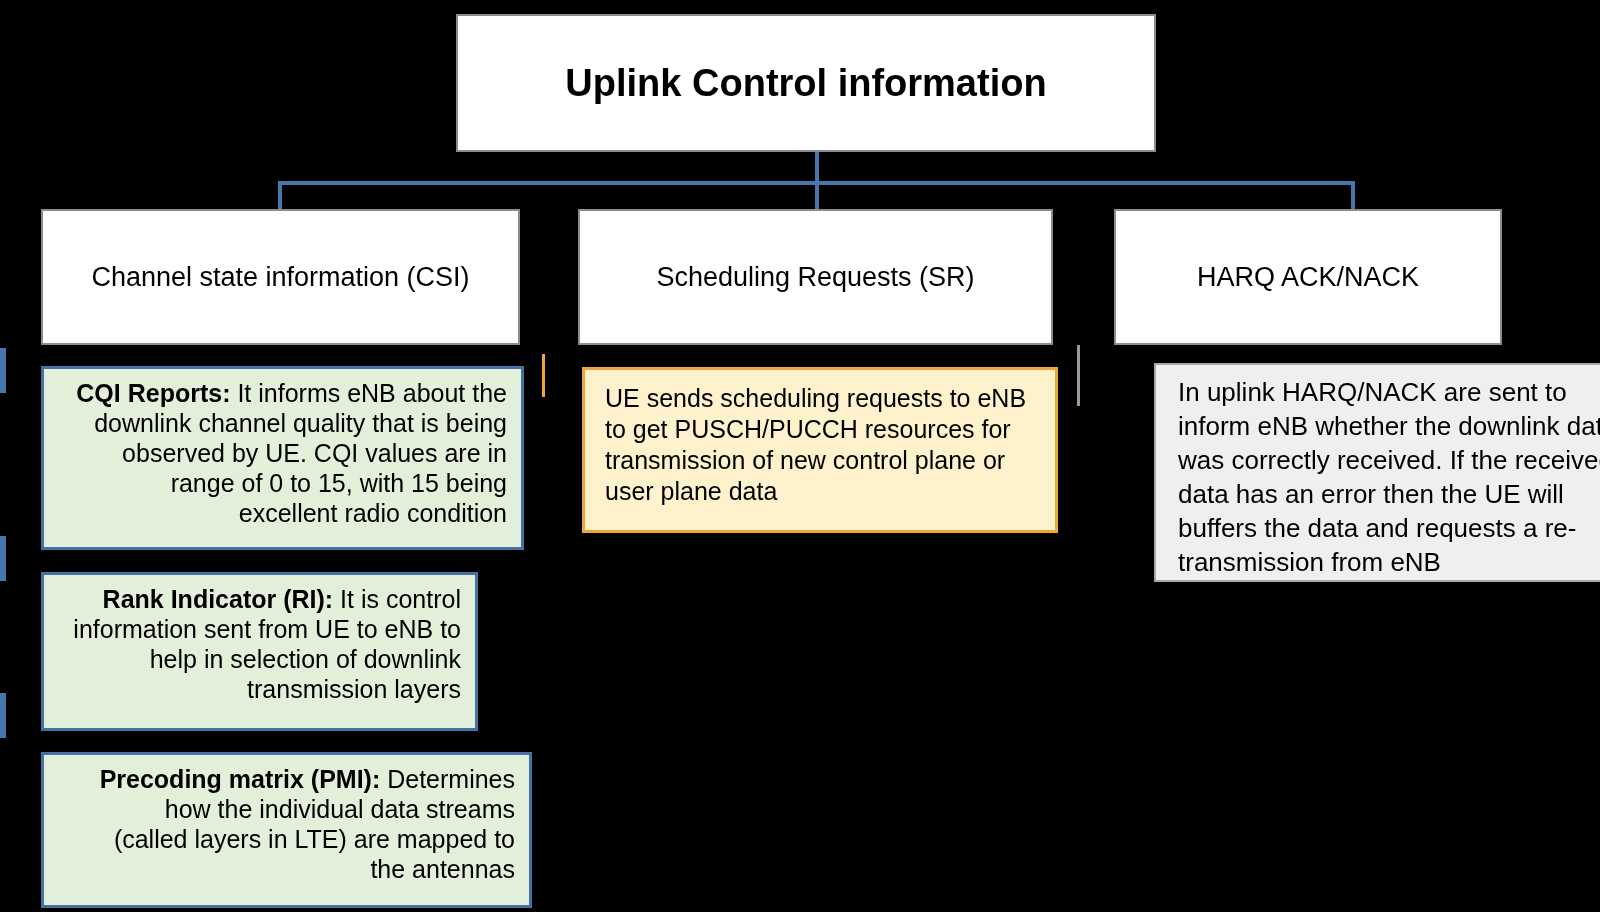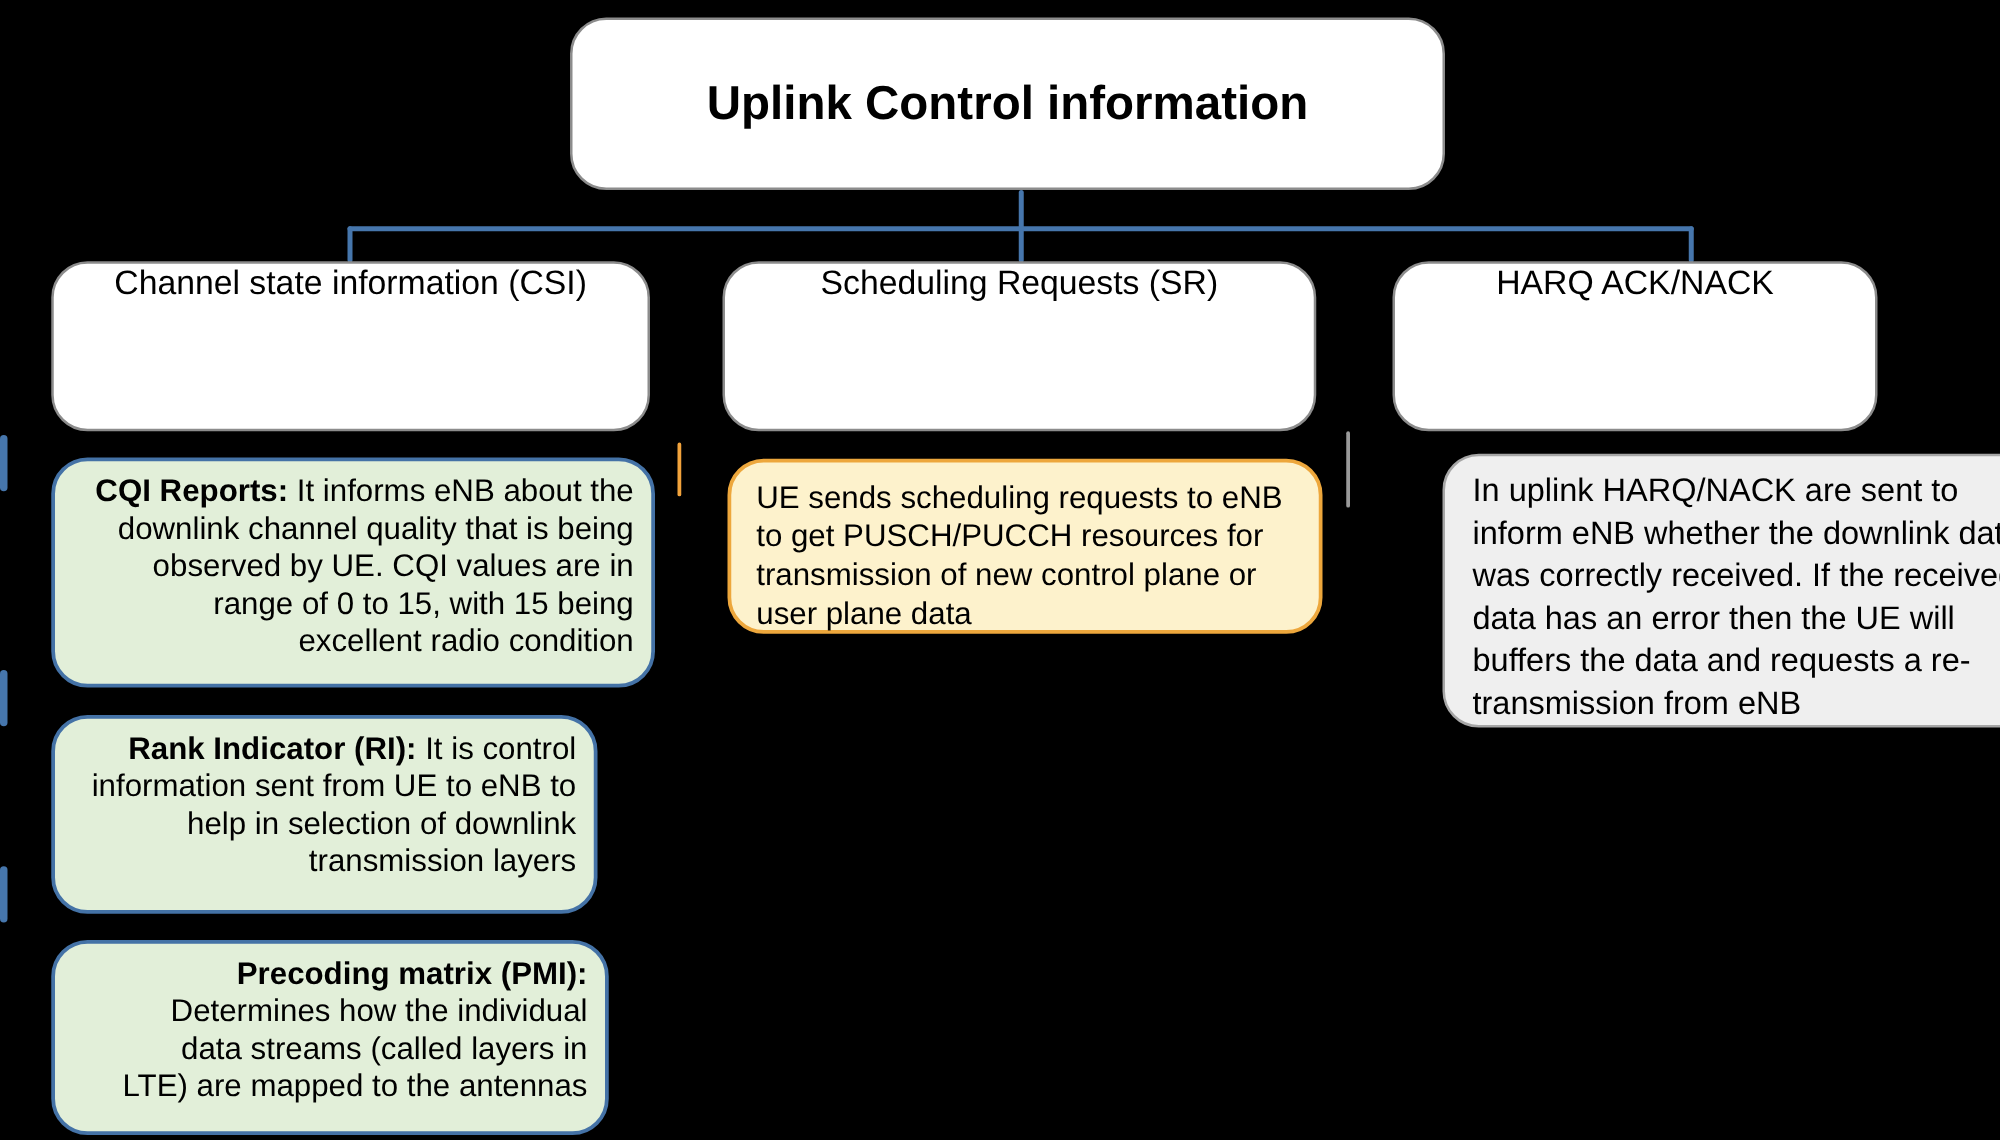--- a/index.html
+++ b/index.html
@@ -4,21 +4,21 @@
 <style>
   html, body { margin: 0; padding: 0; }
   body {
     width: 1600px; height: 912px;
     background: #000000;
     position: relative;
     font-family: "Liberation Sans", sans-serif;
     color: #000000;
     overflow: hidden;
   }
-  .abs { position: absolute; box-sizing: border-box; border-radius: 29px; }
+  .abs { position: absolute; box-sizing: border-box; }
 
   
   .root-box {
     left: 456px; top: 14px; width: 700px; height: 138px;
     background: #ffffff;
     border: 2px solid #8c8c8c;
     display: flex; align-items: center; justify-content: center;
   }
   .root-box .title {
     font-size: 38px; font-weight: bold; letter-spacing: 0px;
@@ -38,41 +38,41 @@
   .edge-stub-2 { top: 536px; height: 45px; }
   .edge-stub-3 { top: 693px; height: 45px; }
   .orange-stub { left: 542px; top: 354px; width: 3px; height: 43px; background: #F2A33C; }
   .gray-stub   { left: 1077px; top: 345px; width: 3px; height: 61px; background: #9a9a9a; }
 
   
   .heading-box {
     top: 209px; height: 136px;
     background: #ffffff;
     border: 2px solid #8c8c8c;
-    display: flex; justify-content: center;
+    display: flex; align-items: center; justify-content: center;
     text-align: center;
   }
   .heading-box .hlabel { font-size: 27px; }
   .hb-csi  { left: 41px;   width: 479px; }
   .hb-sr   { left: 578px;  width: 475px; }
   .hb-harq { left: 1114px; width: 388px; }
 
   
   .detail-box {
     font-size: 25px; line-height: 30px;
     padding: 9px 14px 8px 22px;
   }
   .green-box  { background: #E2EFD9; border: 3px solid #4472A6; text-align: right; }
   .yellow-box { background: #FDF2CC; border: 3px solid #EDA73C; }
   .gray-box   { background: #EFEFEF; border: 2px solid #A6A6A6; margin-left: 39px; }
 
   .db-cqi  { left: 41px;  top: 366px; width: 483px; height: 184px; }
   .db-ri   { left: 41px;  top: 572px; width: 437px; height: 159px; }
-  .db-pmi  { left: 41px;  top: 752px; width: 446px; height: 156px; padding-left: 44px; }
-  .db-sr   { left: 582px; top: 367px; width: 476px; height: 140px;
+  .db-pmi  { left: 41px;  top: 752px; width: 491px; height: 156px; padding-left: 44px; }
+  .db-sr   { left: 582px; top: 367px; width: 476px; height: 166px;
              font-size: 25px; line-height: 31px; padding: 13px 14px 8px 20px; }
   .db-harq { left: 1115px; top: 363px; width: 480px; height: 219px;
              font-size: 26px; line-height: 34px; padding: 10px 12px 8px 22px; }
 
   .lead { font-weight: bold; }
 </style>
 </head>
 <body>
 
 <div class="abs root-box">

